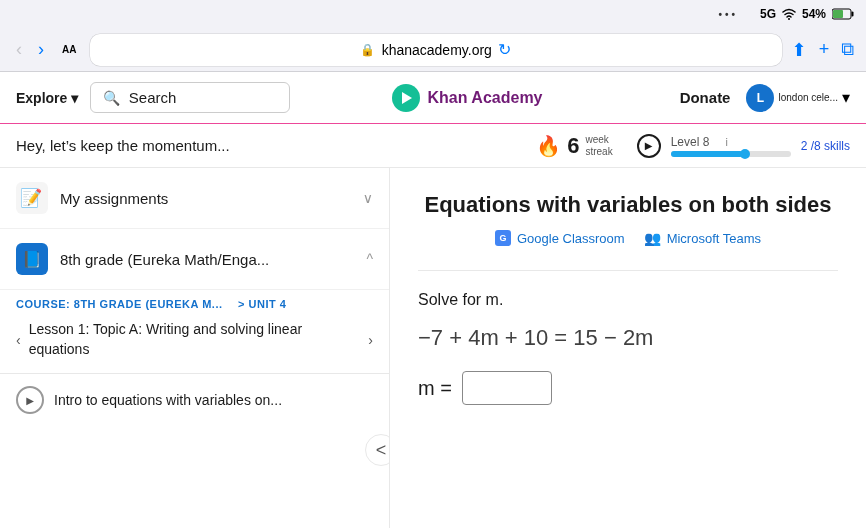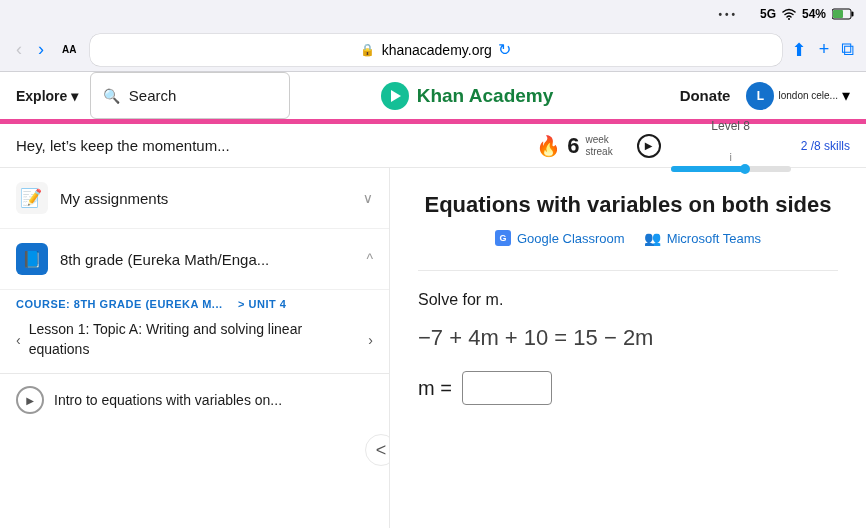--- a/index.html
+++ b/index.html
@@ -91,24 +91,25 @@
     .aa-label {
       font-size: 10px;
       font-weight: 600;
       color: #000;
       padding: 0 4px;
     }
 
     
     .ka-header {
       background: #fff;
-      border-bottom: 5px solid #ec4899;
+      border-bottom: 1px solid #ec4899;
       padding: 0 16px;
       height: 52px;
       display: flex;
+      align-items: center;
       gap: 12px;
     }
     .explore-btn {
       display: flex;
       align-items: center;
       gap: 4px;
       font-size: 14px;
       font-weight: 600;
       color: #1b1b1b;
       cursor: pointer;
@@ -133,23 +134,23 @@
       align-items: center;
       gap: 8px;
       flex: 1;
       justify-content: center;
     }
     .ka-logo-icon {
       width: 28px;
       height: 28px;
     }
     .ka-logo-text {
-      font-size: 19px;
+      font-size: 16px;
       font-weight: 700;
-      color: #15803d;
+      color: #701a75;
     }
     .ka-header-right {
       display: flex;
       align-items: center;
       gap: 16px;
     }
     .donate-btn {
       font-size: 15px;
       font-weight: 600;
       color: #1b1b1b;
@@ -218,21 +219,21 @@
       justify-content: center;
       cursor: pointer;
       font-size: 10px;
       color: #1b1b1b;
     }
     .level-info {
       display: flex;
       flex-direction: column;
       gap: 2px;
     }
-    .level-label { font-size: 12px; color: #555; display: flex; align-items: center; gap: 16px; flex-direction: column; }
+    .level-label { font-size: 12px; color: #555; display: flex; align-items: center; gap: 16px; }
     .level-bar-container { width: 120px; height: 6px; background: #e0e0e0; border-radius: 3px; position: relative; }
     .level-bar-fill { height: 100%; background: #1ca7ec; border-radius: 3px; }
     .level-dot {
       width: 10px; height: 10px;
       background: #1ca7ec;
       border-radius: 50%;
       position: absolute;
       top: -2px;
     }
     .skills-text { font-size: 12px; color: #1d4ed8; white-space: nowrap; }

